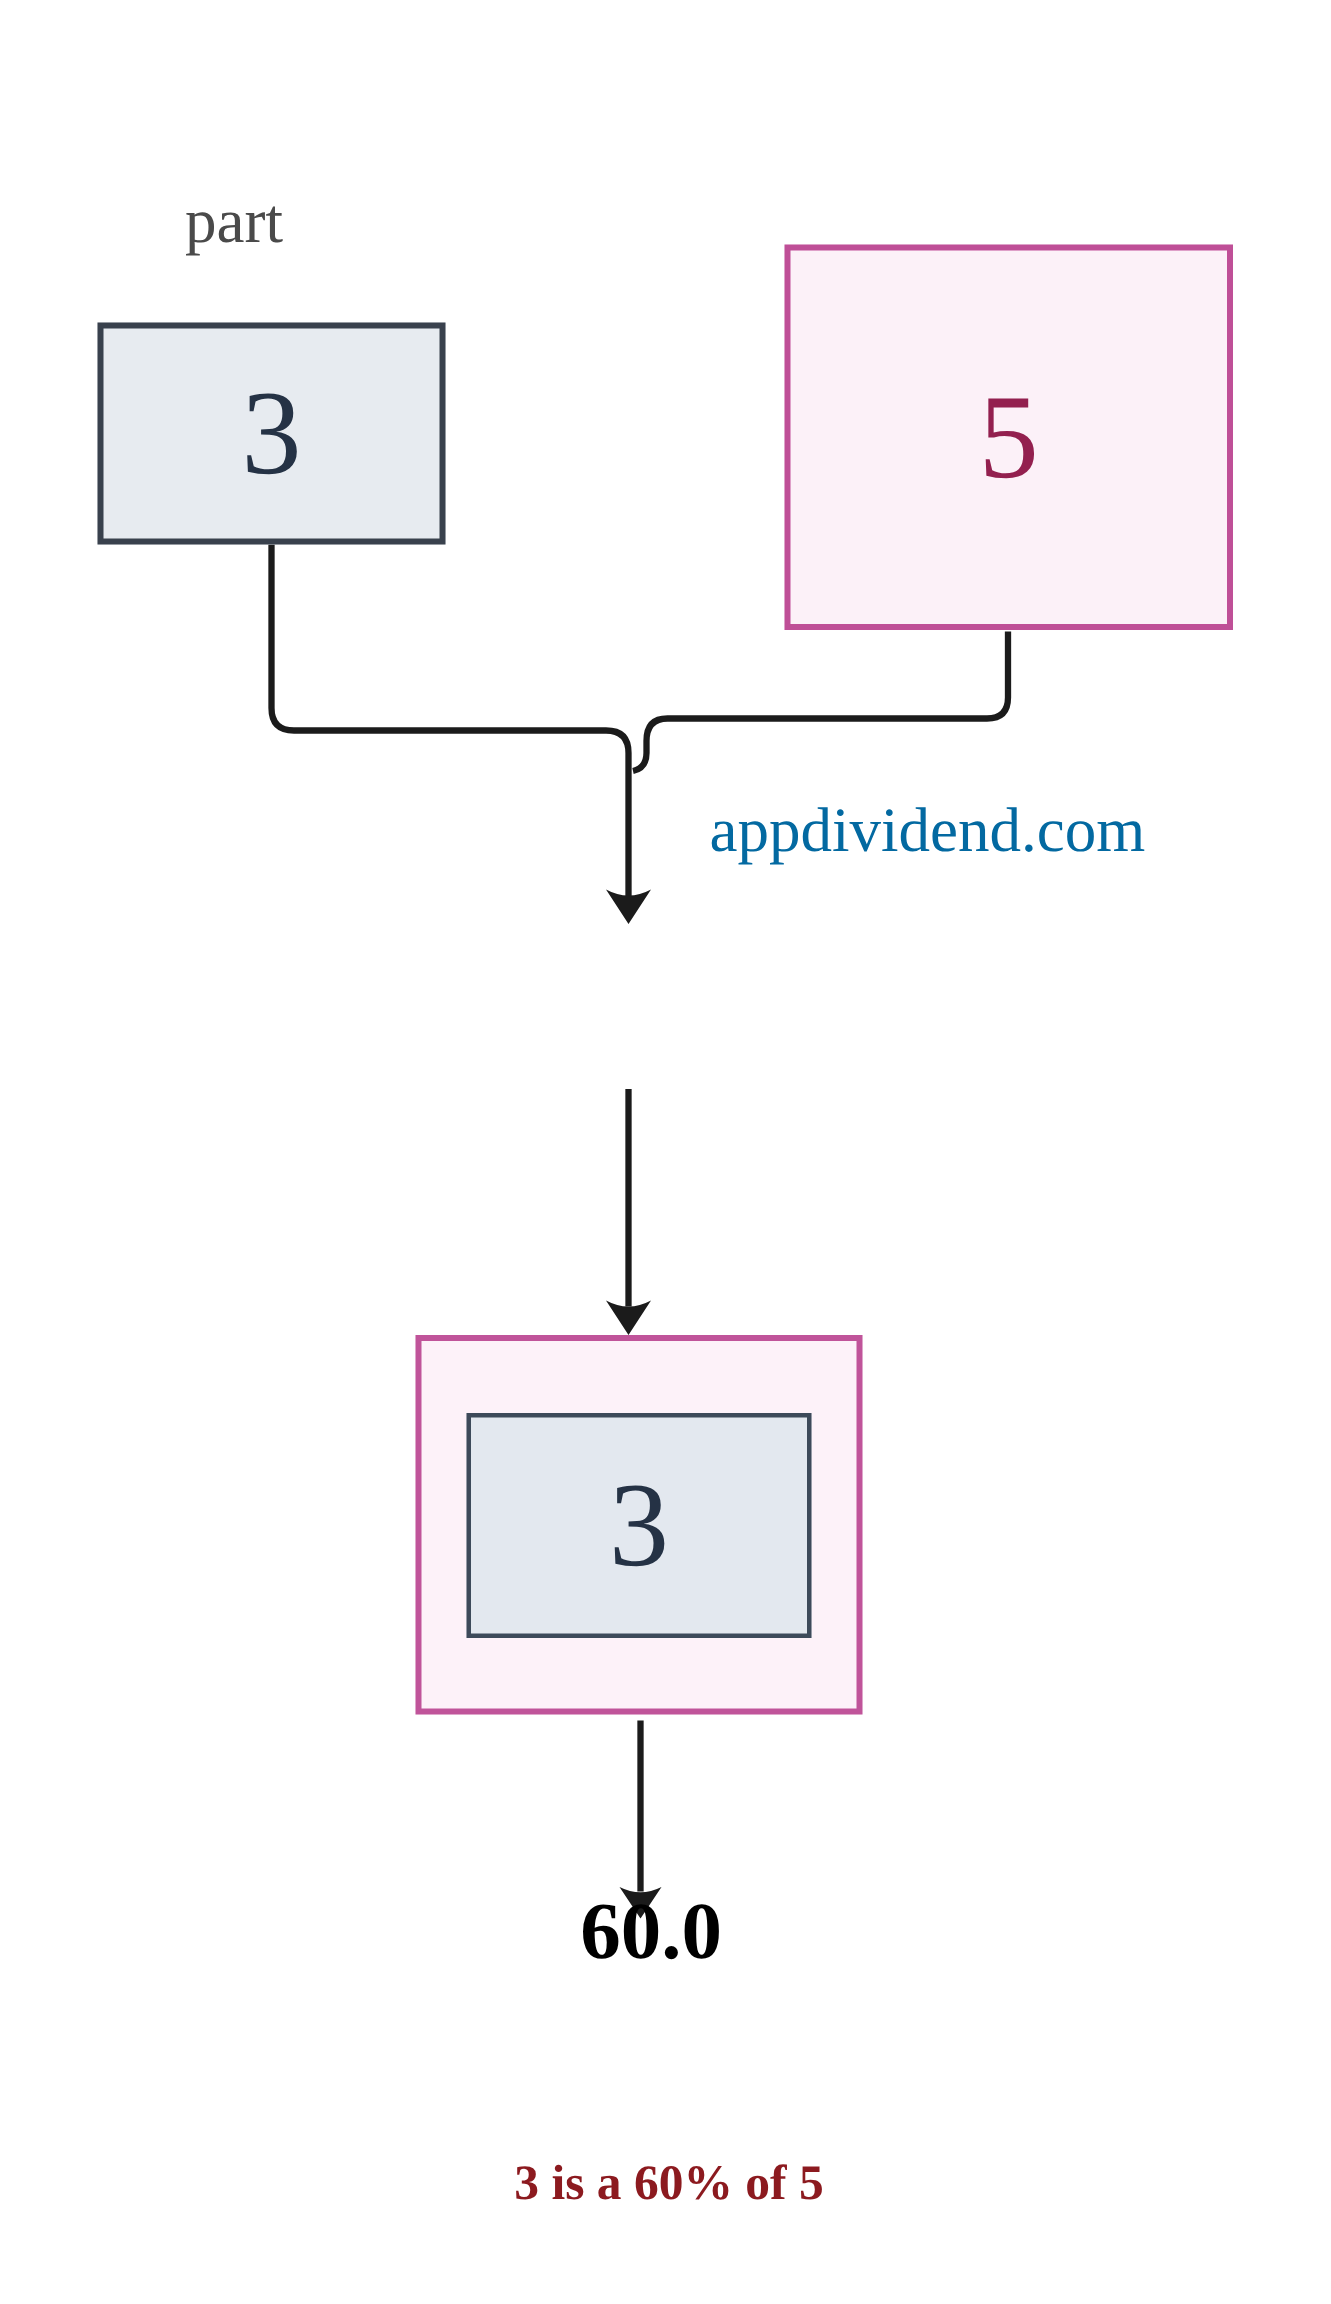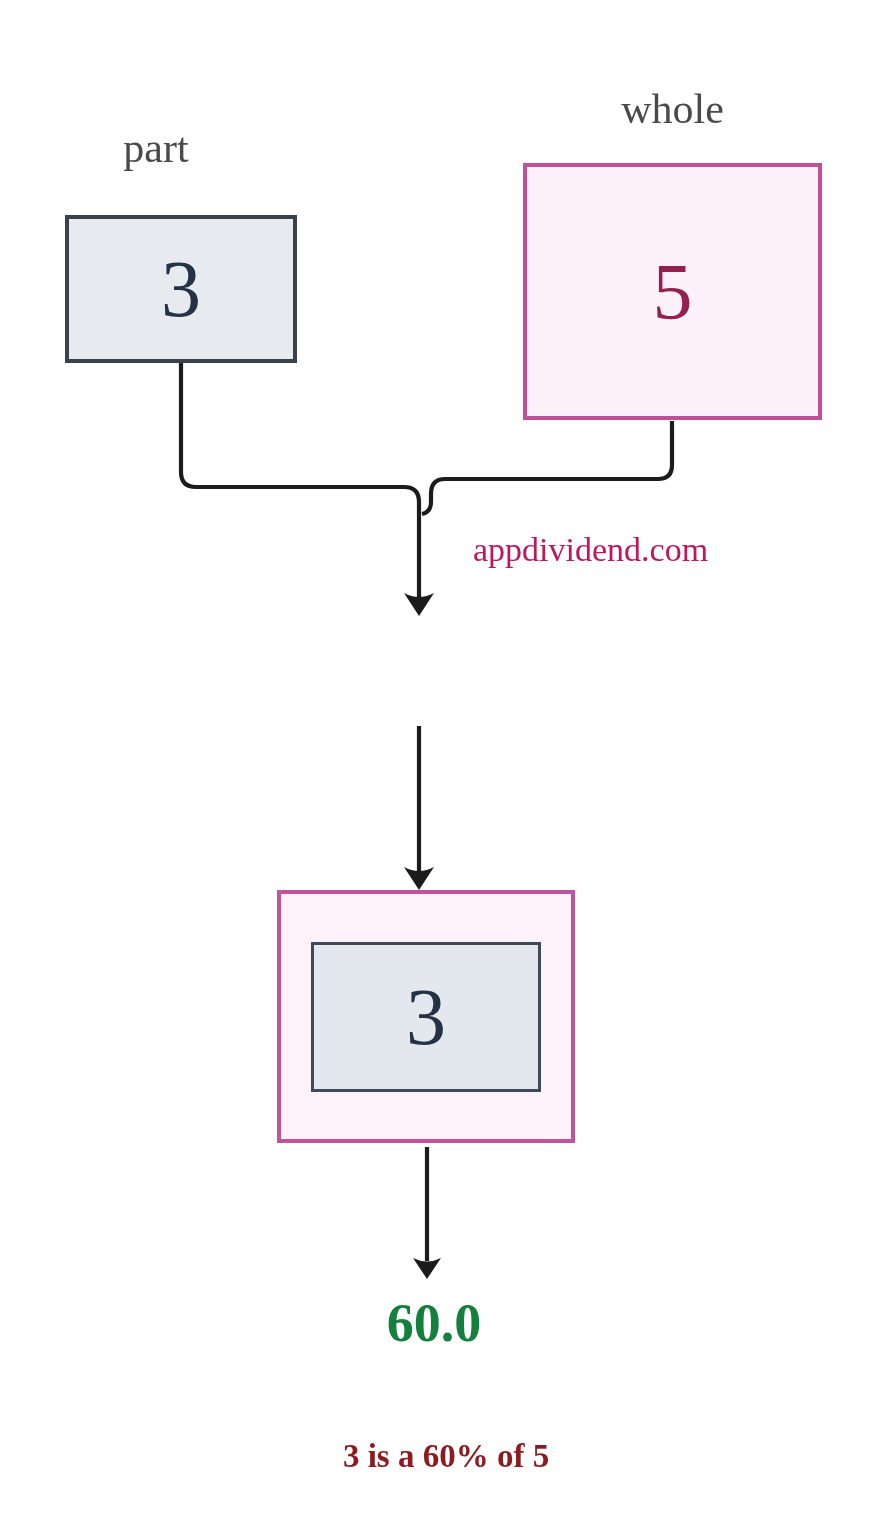--- a/index.html
+++ b/index.html
@@ -30,41 +30,41 @@
     left:523px; top:163px; width:299px; height:257px;
     background:#fcf1f8; border:4px solid #bf4f97;
   }
   .whole-box span { font-size:80px; color:#93204f; line-height:1; }
   .connectors { position:absolute; left:0; top:0; pointer-events:none; }
   .connectors path.line {
     fill:none; stroke:#1b1b1b; stroke-width:4.2px;
   }
   .connectors path.head { fill:#1b1b1b; stroke:none; }
   .watermark {
-    left:473px; top:531px; font-size:34px; color:#be185d; line-height:1.1;
+    left:473px; top:531px; font-size:42px; color:#0369a1; line-height:1.1;
   }
   .formula-box {
     left:218px; top:618px; width:404px; height:108px;
     background:#f7f3b5; border-radius:3px;
     display:flex; align-items:center; justify-content:center;
     box-shadow:0 6px 12px rgba(90,90,90,0.28);
   }
   .formula-box span { font-size:38px; color:#1e3340; line-height:1; }
   .result-outer {
     left:277px; top:890px; width:298px; height:253px;
     background:#fdf2f9; border:4px solid #c0549a;
     display:flex; align-items:center; justify-content:center;
   }
   .inner-box {
     width:230px; height:150px;
     background:#e3e8ef; border:3px solid #3d4a5a;
   }
   .output-value {
-    left:334px; top:1294px; width:200px; text-align:center;
-    font-size:54px; font-weight:600; color:#15803d; line-height:1.1;
+    left:334px; top:1258px; width:200px; text-align:center;
+    font-size:54px; font-weight:600; color:#000000; line-height:1.1;
   }
   .caption {
     left:286px; top:1390px; width:320px; text-align:center;
     font-size:33px; font-weight:600; color:#8c1a1f; line-height:1.1;margin-top:48px;
   }
 </style>
 </head>
 <body>
 
 <div class="canvas">
@@ -77,21 +77,20 @@
     <path class="head" d="M419 890 L404 867 Q419 875 434 867 Z"></path>
     <path class="line" d="M427 1147 L427 1261"></path>
     <path class="head" d="M427 1279 L413 1258 Q427 1265 441 1258 Z"></path>
   </svg>
 
   <div class="abs node-label part-label">part</div>
   <div class="abs value-box part-box">
     <span>3</span>
   </div>
 
-  <div class="abs node-label whole-label">whole</div>
   <div class="abs value-box whole-box">
     <span>5</span>
   </div>
 
   <div class="abs watermark">appdividend.com</div>
 
 
   <div class="abs result-outer">
     <div class="value-box inner-box">
       <span>3</span>

